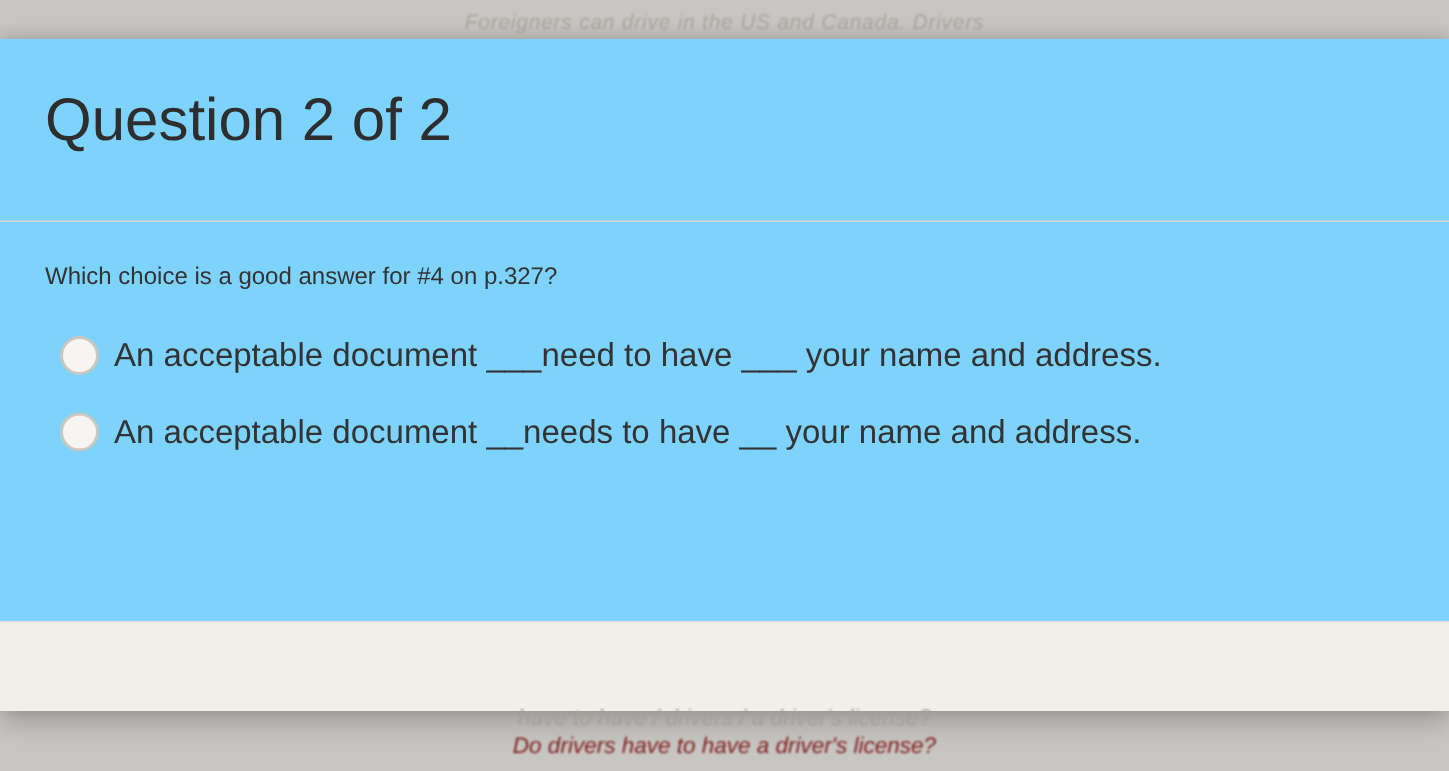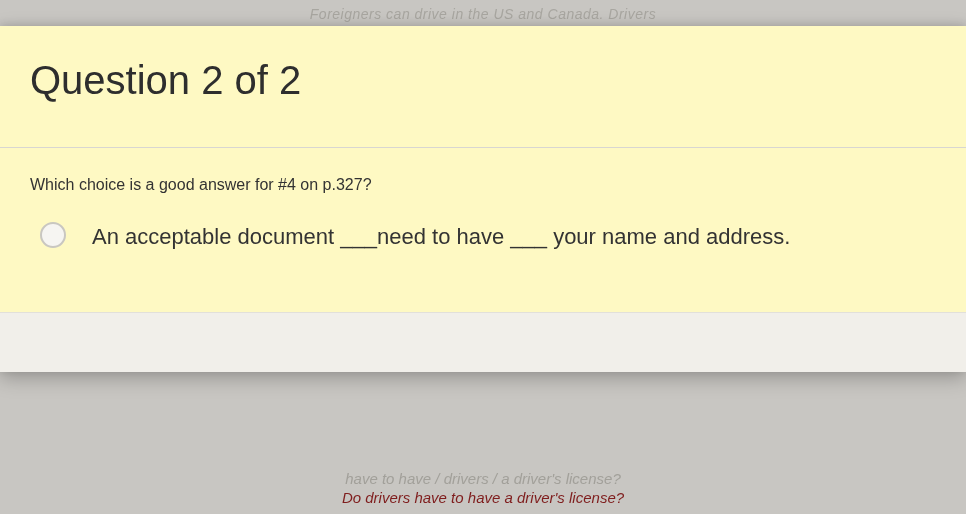--- a/index.html
+++ b/index.html
@@ -33,24 +33,24 @@
       font-style: italic;
       user-select: none;
       filter: blur(0.6px);
     }
     .bg-text-bottom .line2 { color: #7f1d1d; margin-top: 2px; }
     .card {
       position: absolute;
       left: 0;
       top: 26px;
       right: 0;
-      background: #fef9c3;
+      background: #7dd3fc;
       box-shadow: 0 6px 18px rgba(0,0,0,0.25), 0 -2px 8px rgba(0,0,0,0.10);
       padding: 0;
-      height: 346px;
+      height: 448px;
     }
     .header {
       padding: 32px 30px 44px 30px;
     }
     .q-title {
       font-size: 40px;
       font-weight: 400;
       color: #2e2e2e;
     }
     .divider {
@@ -61,21 +61,22 @@
     .body {
       padding: 28px 30px 40px 30px;
     }
     .prompt {
       font-size: 16px;
       color: #333;
       margin-bottom: 18px;
     }
     .choice {
       display: flex;
-      gap: 26px;
+      align-items: center;
+      gap: 10px;
       padding: 10px 0 10px 10px;
       cursor: pointer;
     }
     .radio {
       width: 26px;
       height: 26px;
       border: 2px solid #c9c7c1;
       border-radius: 50%;
       flex: 0 0 auto;
       background: #f6f5f2;
@@ -105,20 +106,24 @@
   </div>
   <hr class="divider">
   <div class="body">
     <div class="prompt">Which choice is a good answer for #4 on p.327?</div>
 
     <div class="choice">
       <span class="radio"></span>
       <span class="choice-text">An acceptable document ___need to have ___ your name and address.</span>
     </div>
 
+    <div class="choice">
+      <span class="radio"></span>
+      <span class="choice-text">An acceptable document __needs to have __ your name and address.</span>
+    </div>
   </div>
   <div class="footer-space"></div>
 </div>
 
 <div class="bg-text-bottom">
   <div>have to have / drivers / a driver's license?</div>
   <div class="line2">Do drivers have to have a driver's license?</div>
 </div>
 
 </body></html>

